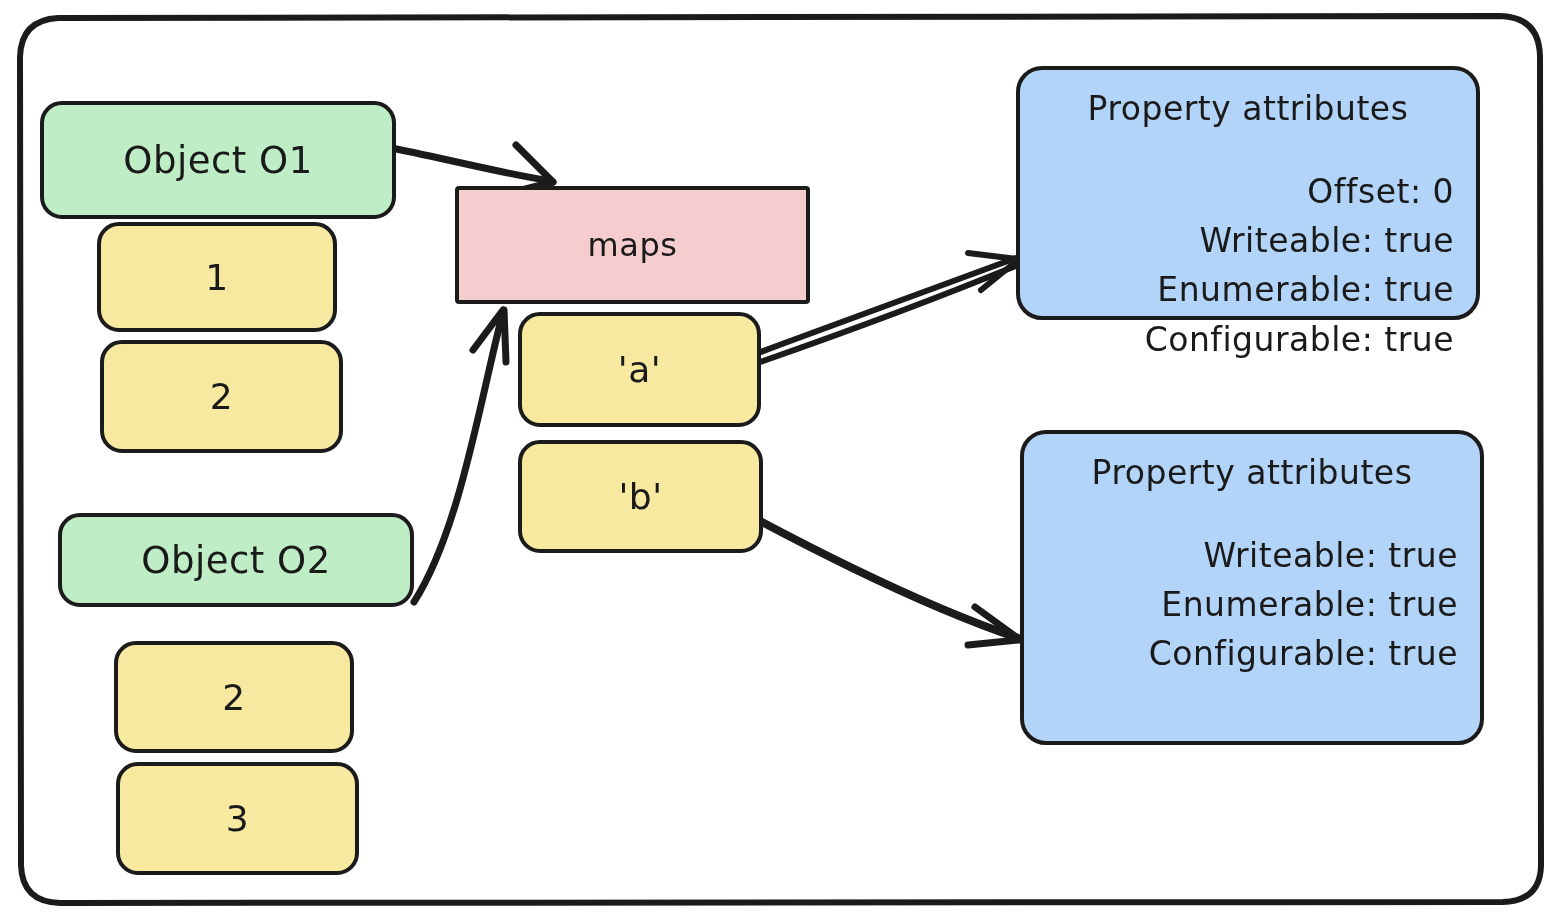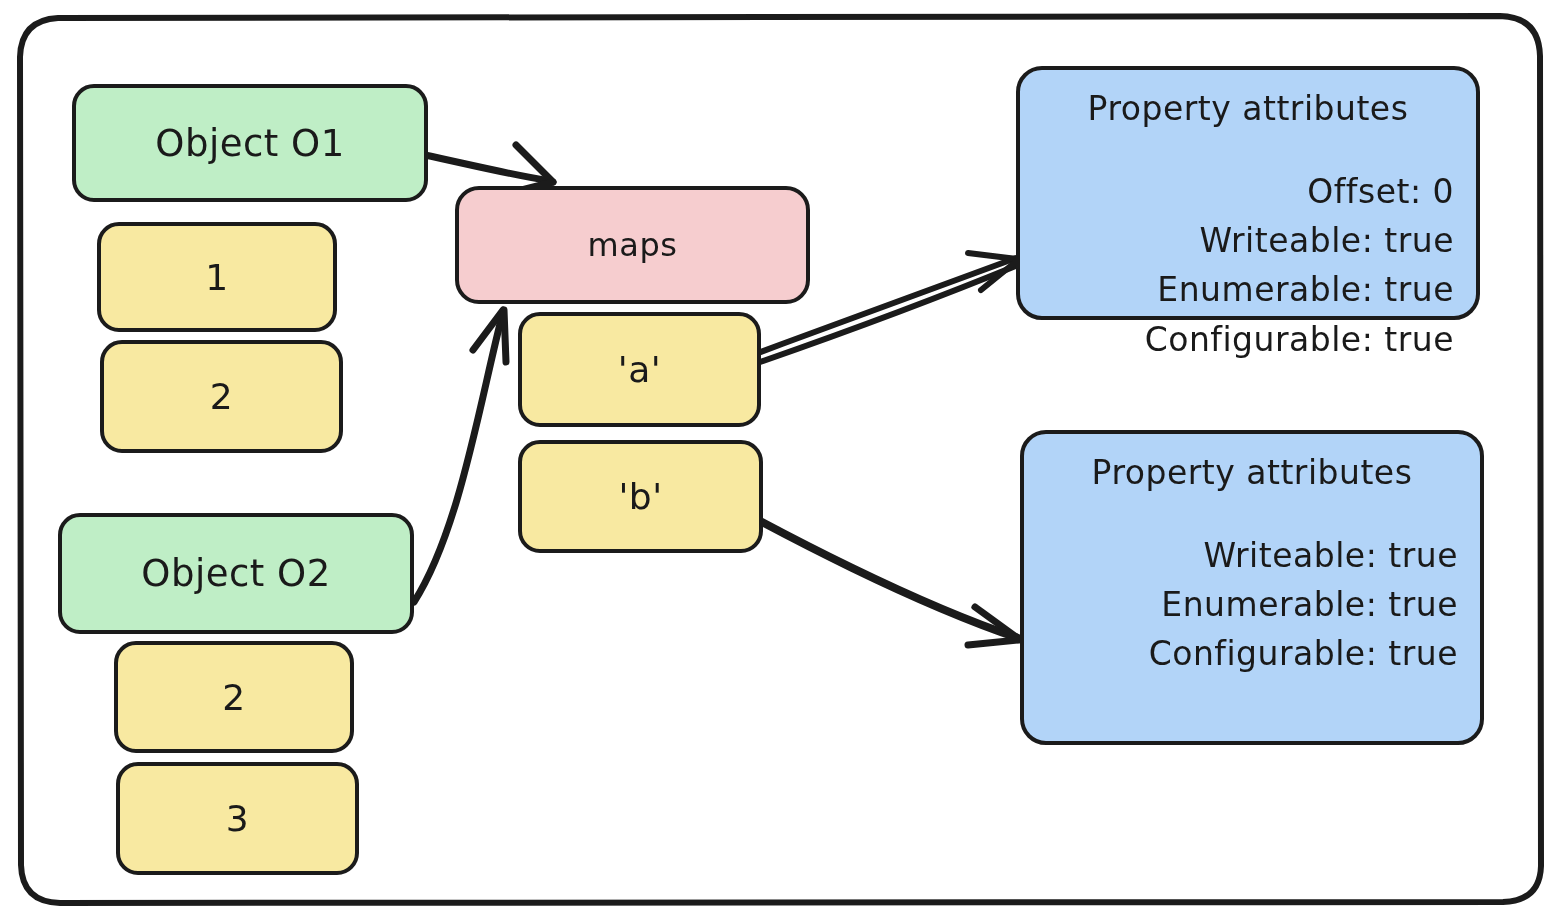--- a/index.html
+++ b/index.html
@@ -43,21 +43,21 @@
     border-radius: 22px;
     font-size: 37px;
   }
   .yellow {
     background: #f8e9a1;
     border-radius: 22px;
     font-size: 36px;
   }
   .pink {
     background: #f6cdcf;
-    border-radius: 24px;
+    border-radius: 4px;
     font-size: 32px;
   }
   .blue {
     background: #b2d4f8;
     border-radius: 26px;
     display: block;
     padding: 14px 22px 4px 22px;
     font-size: 33px;
     line-height: 1.49;
   }
@@ -66,24 +66,24 @@
     text-align: center;
     margin-bottom: 34px;
     white-space: nowrap;
   }
   .blue .attr-line {
     display: block;
     text-align: right;
     white-space: nowrap;
   }
   
-  #obj1        { left: 40px;   top: 84px;  width: 356px; height: 118px; margin-left: 32px; }
+  #obj1        { left: 40px;   top: 101px;  width: 356px; height: 118px; }
   #obj1-slot-0 { left: 97px;   top: 222px; width: 240px; height: 110px; }
   #obj1-slot-1 { left: 100px;  top: 340px; width: 243px; height: 113px; }
-  #obj2        { left: 58px;   top: 513px; width: 356px; height: 121px; }
+  #obj2        { left: 58px;   top: 513px; width: 356px; height: 94px; }
   #obj2-slot-0 { left: 114px;  top: 641px; width: 240px; height: 112px; }
   #obj2-slot-1 { left: 116px;  top: 762px; width: 243px; height: 113px; }
   #maps        { left: 455px;  top: 186px; width: 355px; height: 118px; }
   #maps-key-0  { left: 518px;  top: 312px; width: 243px; height: 115px; }
   #maps-key-1  { left: 518px;  top: 440px; width: 245px; height: 113px; }
   #propattr-0  { left: 1016px; top: 66px;  width: 464px; height: 254px; }
   #propattr-1  { left: 1020px; top: 430px; width: 464px; height: 315px; }
 </style>
 </head>
 <body>

